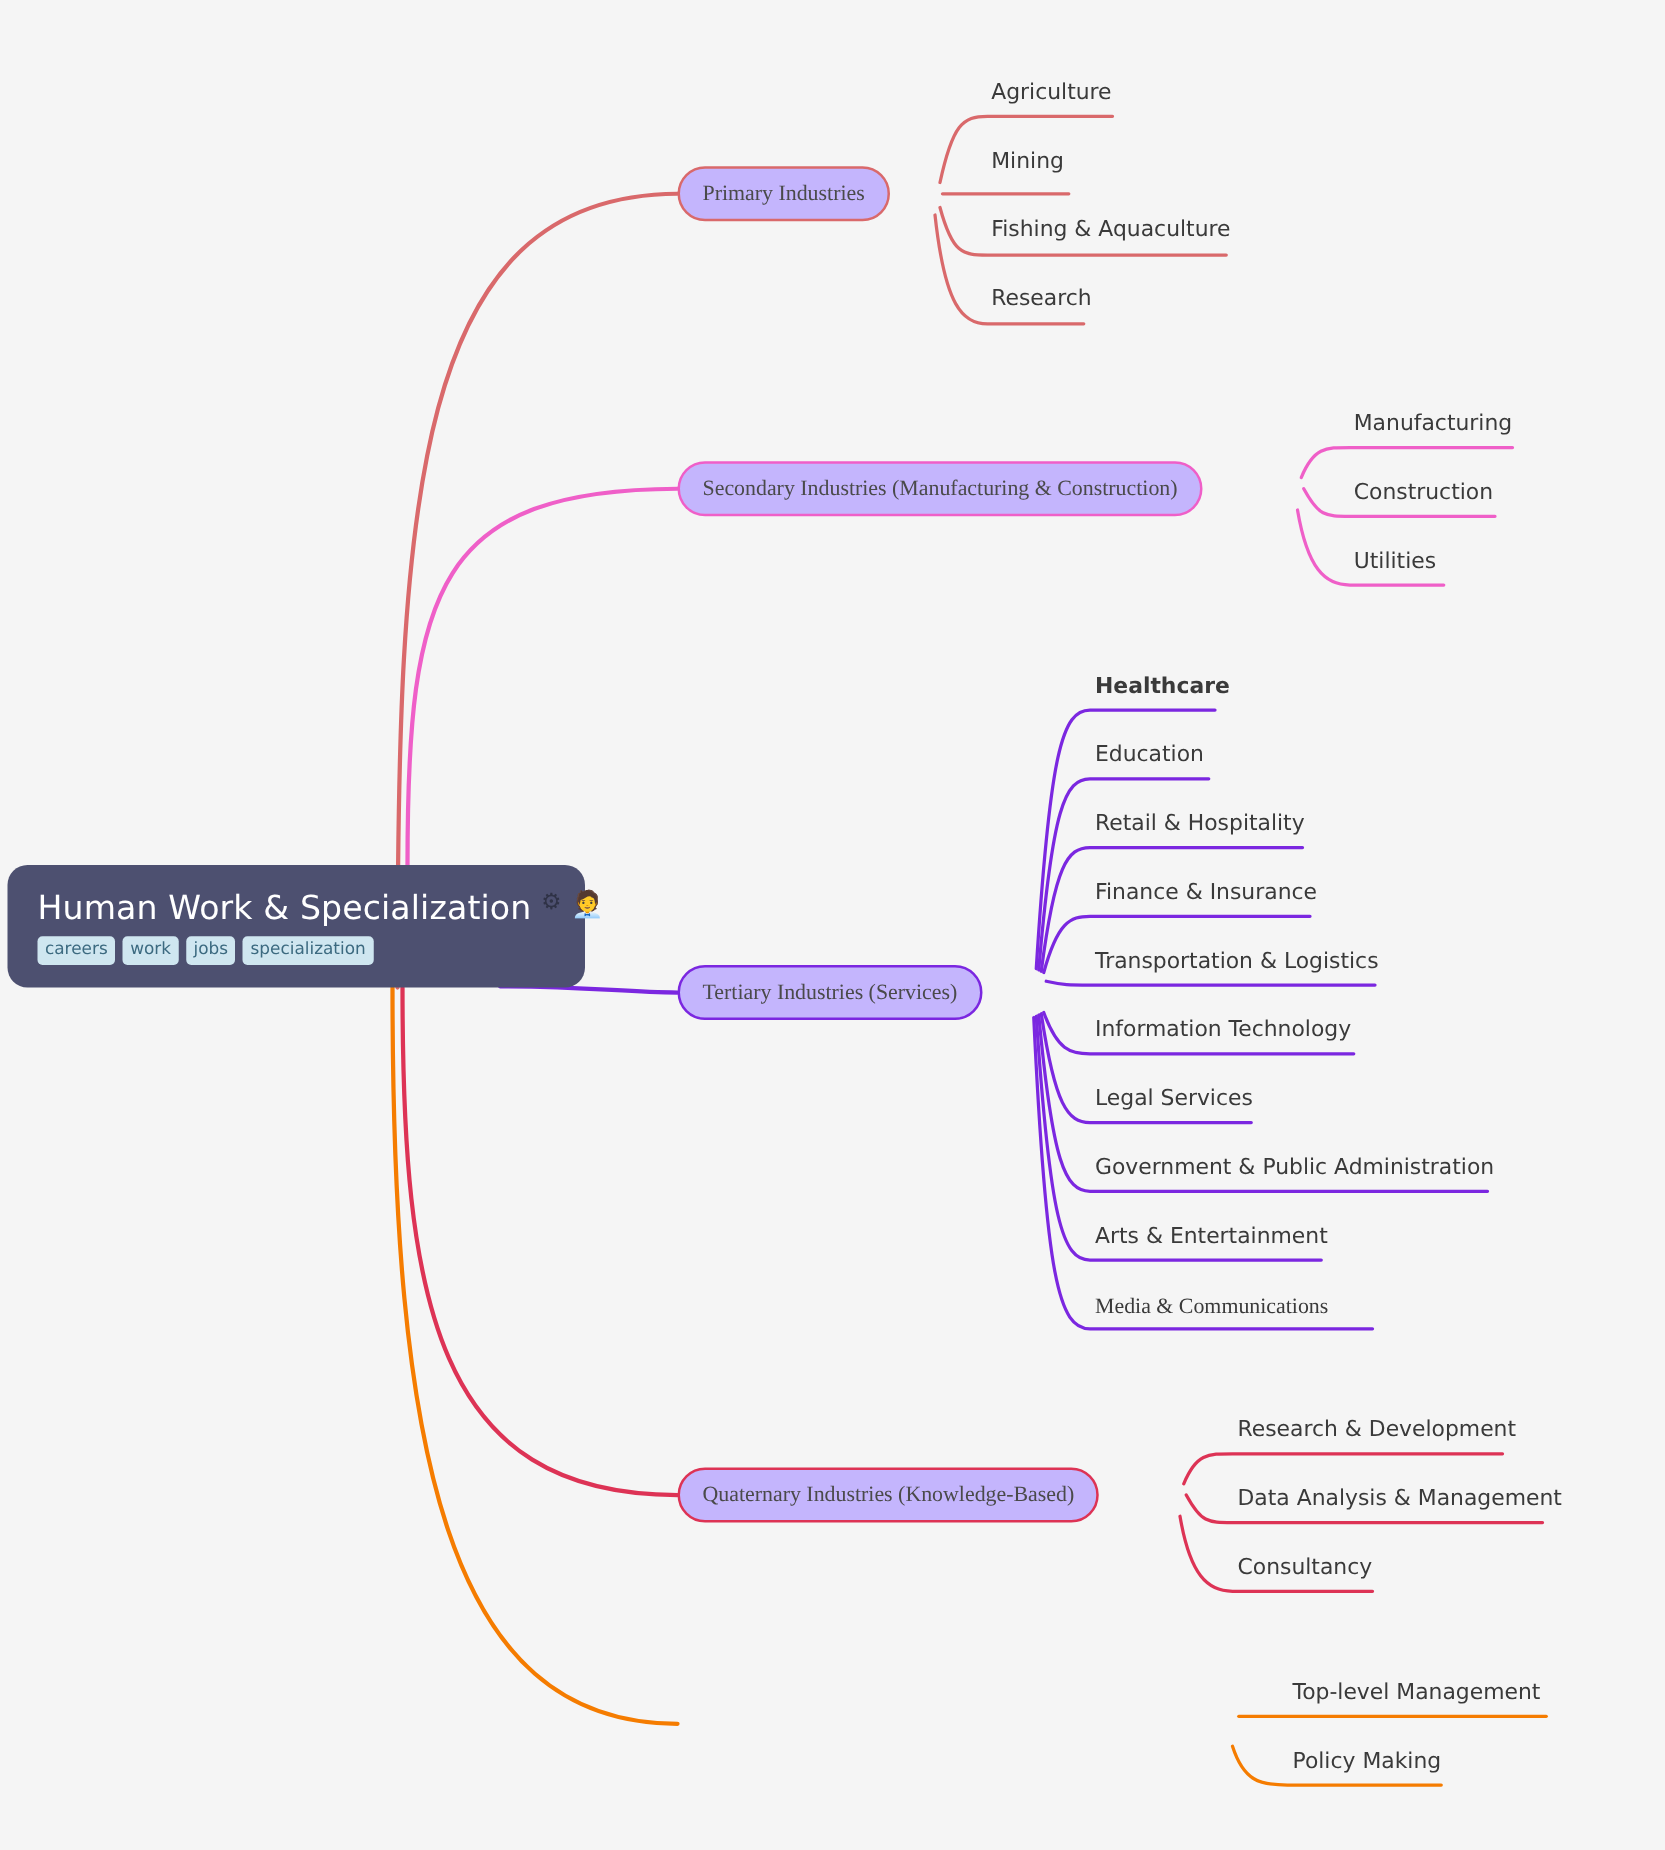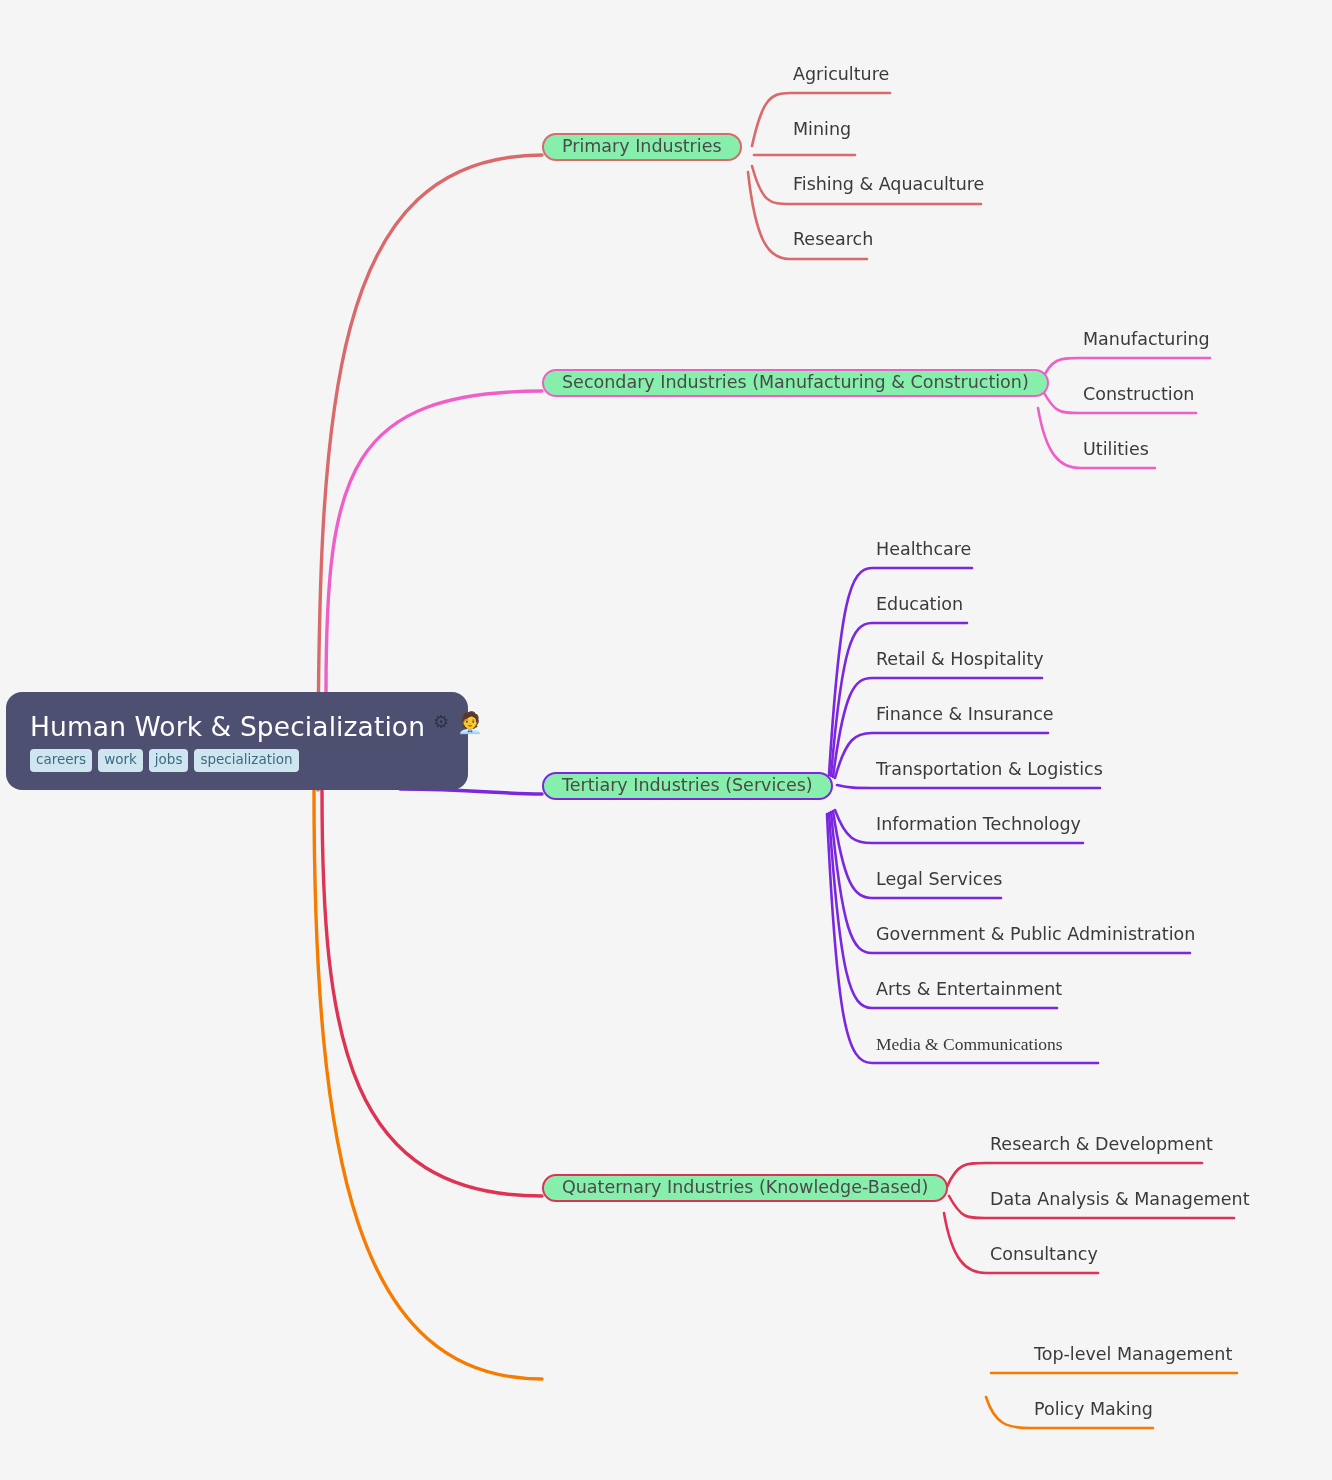--- a/index.html
+++ b/index.html
@@ -78,29 +78,30 @@
     font-size: 13.5px;
     line-height: 1;
     padding: 4px 6px 5px 6px;
     border-radius: 4px;
     white-space: nowrap;
   }
   
   .branch-node {
     position: absolute;
     box-sizing: border-box;
-    background: #86efac;
+    background: #c4b5fd;
     border: 2.5px solid #888;
     border-radius: 22px;
     display: flex;
     align-items: center;
     justify-content: center;
     padding: 0 18px;
-    height: 28px;
-    white-space: nowrap;
+    height: 44px;
+    white-space: nowrap;
+    font-family: Liberation Serif, serif;
   }
   .branch-label {
     font-size: 17.5px;
     color: #4a4a4a;
     line-height: 1;
     white-space: nowrap;
   }
   
   .leaf-node {
     position: absolute;
@@ -200,21 +201,21 @@
   <div class="leaf-node" style="left:1083px; top:386px;">
     <span class="leaf-label">Construction</span>
   </div>
   <div class="leaf-node" style="left:1083px; top:441px;">
     <span class="leaf-label">Utilities</span>
   </div>
 
   <div class="branch-node" style="left:542px; top:772px; border-color:#7b27e0;">
     <span class="branch-label">Tertiary Industries (Services)</span>
   </div>
-  <div class="leaf-node" style="left:876px; top:541px;">
+  <div class="leaf-node" style="left:876px; top:541px;font-weight:bold;">
     <span class="leaf-label">Healthcare</span>
   </div>
   <div class="leaf-node" style="left:876px; top:596px;">
     <span class="leaf-label">Education</span>
   </div>
   <div class="leaf-node" style="left:876px; top:651px;">
     <span class="leaf-label">Retail &amp; Hospitality</span>
   </div>
   <div class="leaf-node" style="left:876px; top:706px;">
     <span class="leaf-label">Finance &amp; Insurance</span>

